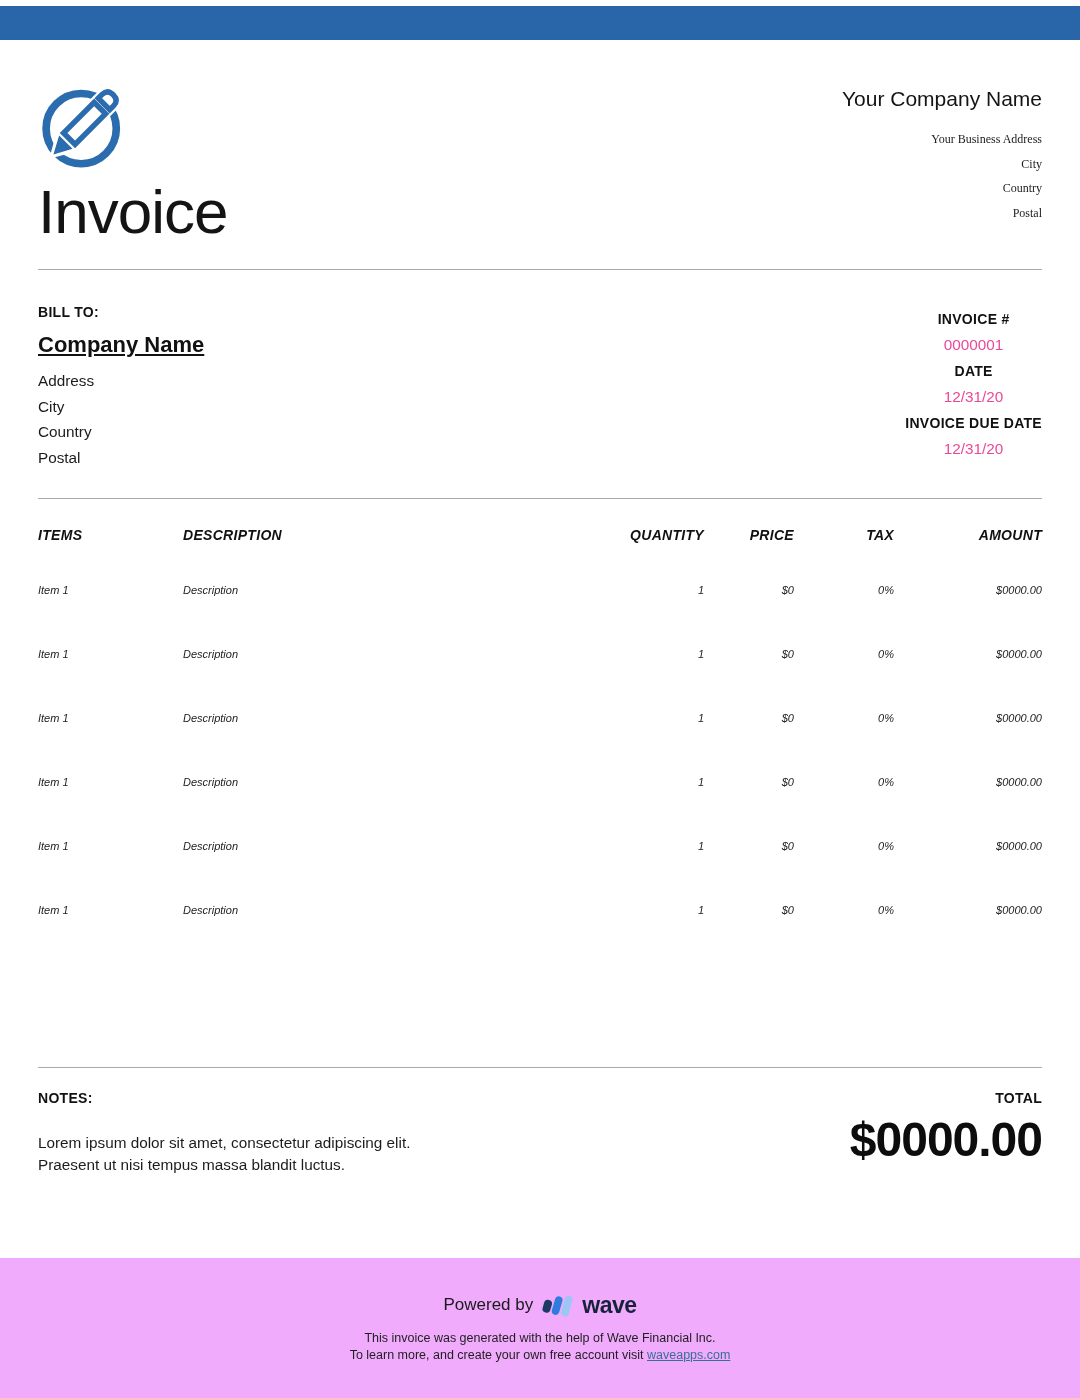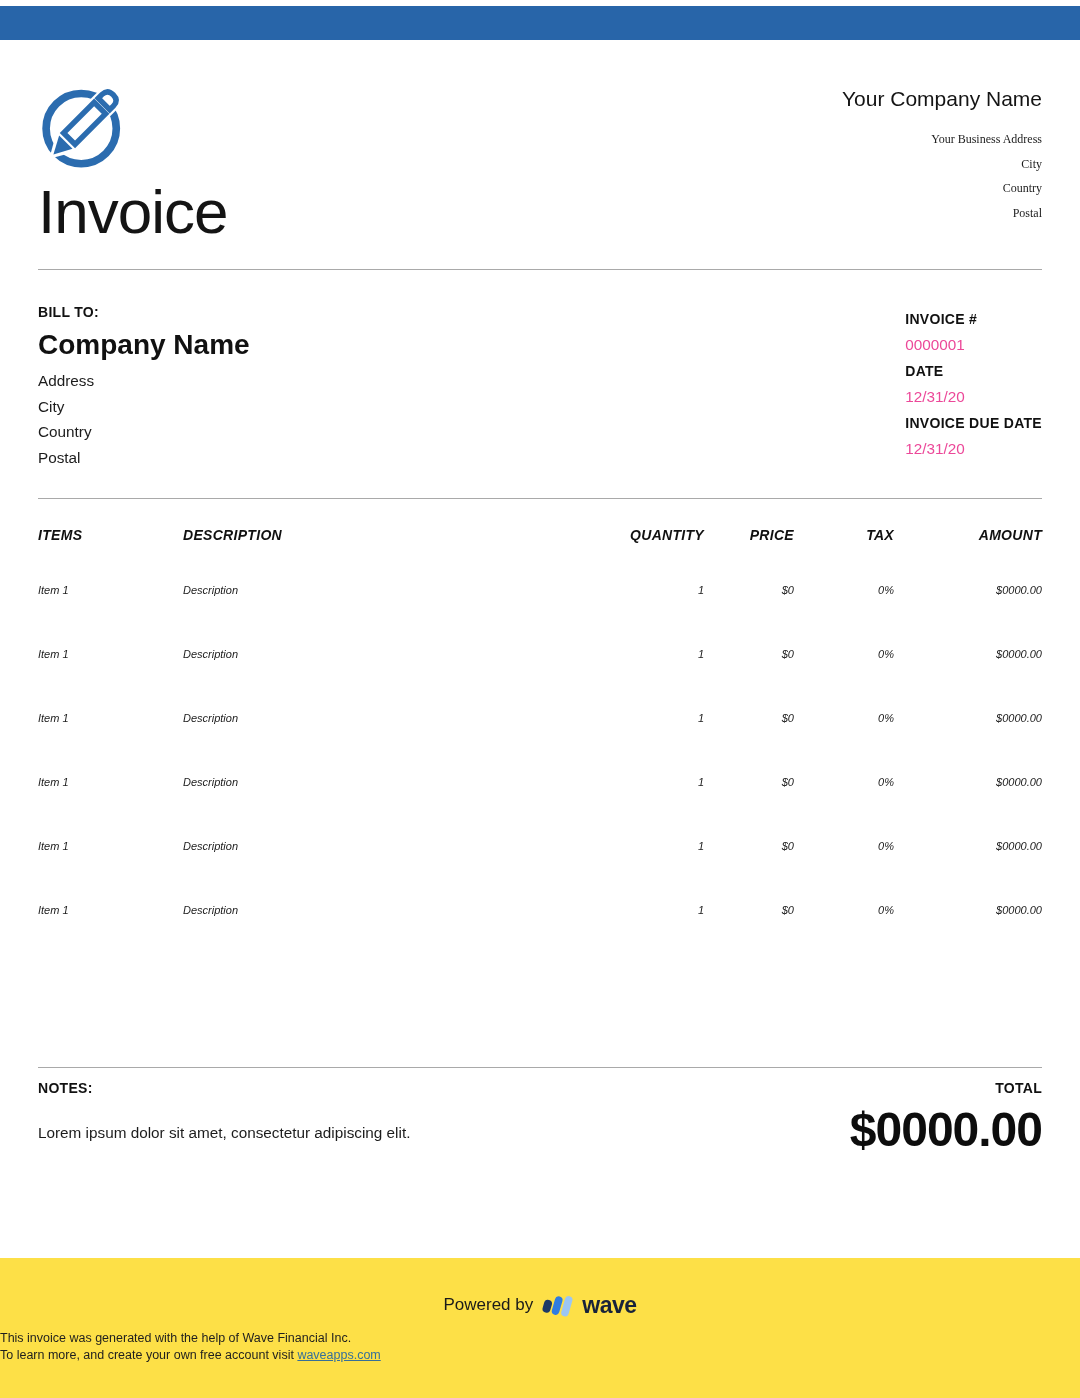--- a/index.html
+++ b/index.html
@@ -23,45 +23,45 @@
   .company-address { margin-top:15px; font-size:12px; line-height:24.6px; color:#1c1c1c;font-family:Liberation Serif, serif; }
 
   .sep { border:none; border-top:1px solid #a9a9a9; height:0; }
   .sep1 { margin-top:25px; }
   .sep2 { margin-top:28px; }
   .sep3 { margin-top:103px; }
 
   
   .bill-row { display:flex; justify-content:space-between; margin-top:34px; }
   .label-caps { font-size:14px; font-weight:bold; letter-spacing:.3px; color:#111; line-height:16px; }
-  .billto-name { font-size:28px; font-weight:bold; color:#111; margin-top:12px; line-height:26px; }
+  .billto-name { font-size:22px; font-weight:bold; color:#111; margin-top:12px; line-height:26px;text-decoration:underline; }
   .billto-address { margin-top:10px; font-size:15.3px; line-height:25.6px; color:#1c1c1c; }
-  .meta-block { text-align:left; padding-top:2px; }
+  .meta-block { text-align:center; padding-top:2px; }
   .meta-label { font-size:14px; font-weight:bold; letter-spacing:.3px; color:#111; line-height:26px; }
   .meta-value { font-size:15.3px; color:#ec4899; line-height:26px; }
 
   
   table.items { width:100%; border-collapse:collapse; margin-top:28px; table-layout:fixed;font-style:italic; }
   table.items th { font-size:14px; font-weight:bold; letter-spacing:.3px; color:#111; line-height:16px; padding:0 0 37px; }
   table.items td { font-size:11px; color:#1c1c1c; line-height:21px; padding:0 0 43px; vertical-align:top; }
   .col-items   { width:145px; text-align:left; }
   .col-desc    { text-align:left; }
   .col-qty     { width:92px;  text-align:right; }
   .col-price   { width:90px;  text-align:right; }
   .col-tax     { width:100px; text-align:right; }
   .col-amount  { width:148px; text-align:right; }
 
   
-  .notes-row { display:flex; justify-content:space-between; margin-top:12px;gap:16px; }
+  .notes-row { display:flex; justify-content:space-between; margin-top:22px;gap:16px; }
   .notes-lines { margin-top:26px; font-size:15.3px; line-height:22px; color:#1c1c1c; }
   .total-block { text-align:right; }
   .total-value { margin-top:10px; font-size:48px; font-weight:bold; letter-spacing:-1px; color:#0d0d0d; line-height:48px; }
 
   
-  .footer { position:absolute; left:0; right:0; bottom:0; height:140px; background:#fde047; text-align:left; }
+  .footer { position:absolute; left:0; right:0; bottom:0; height:140px; background:#f0abfc; text-align:center; }
   .powered-row { margin-top:34px; display:flex; align-items:center; justify-content:center; gap:9px; }
   .powered-text { font-size:17px; color:#1a1a1a; }
   .wave-word { font-size:23px; font-weight:800; letter-spacing:-0.5px; color:#17223a; line-height:24px; }
   .footer-lines { margin-top:13px; font-size:12.5px; line-height:17px; color:#1e1e1e; }
   .footer-link { color:#366f99; text-decoration:underline; }
 </style>
 </head>
 <body>
 
 <div class="topbar"></div>
@@ -187,20 +187,21 @@
     </tbody>
   </table>
 
   <hr class="sep sep3">
 
   <div class="notes-row">
     <div>
       <div class="label-caps">NOTES:</div>
       <div class="notes-lines">
         <div>Lorem ipsum dolor sit amet, consectetur adipiscing elit.</div>
+        <div>Praesent ut nisi tempus massa blandit luctus.</div>
       </div>
     </div>
     <div class="total-block">
       <div class="label-caps">TOTAL</div>
       <div class="total-value">$0000.00</div>
     </div>
   </div>
 
 </div>
 

